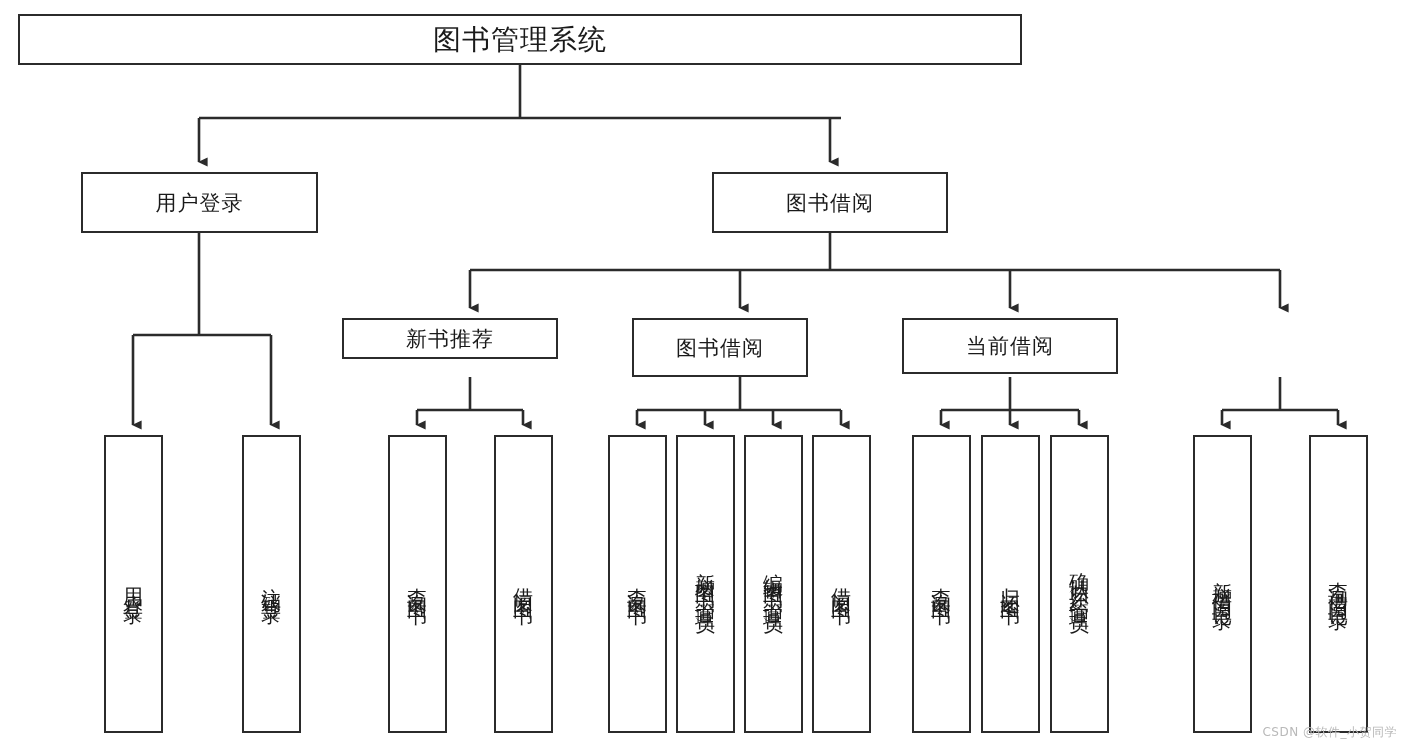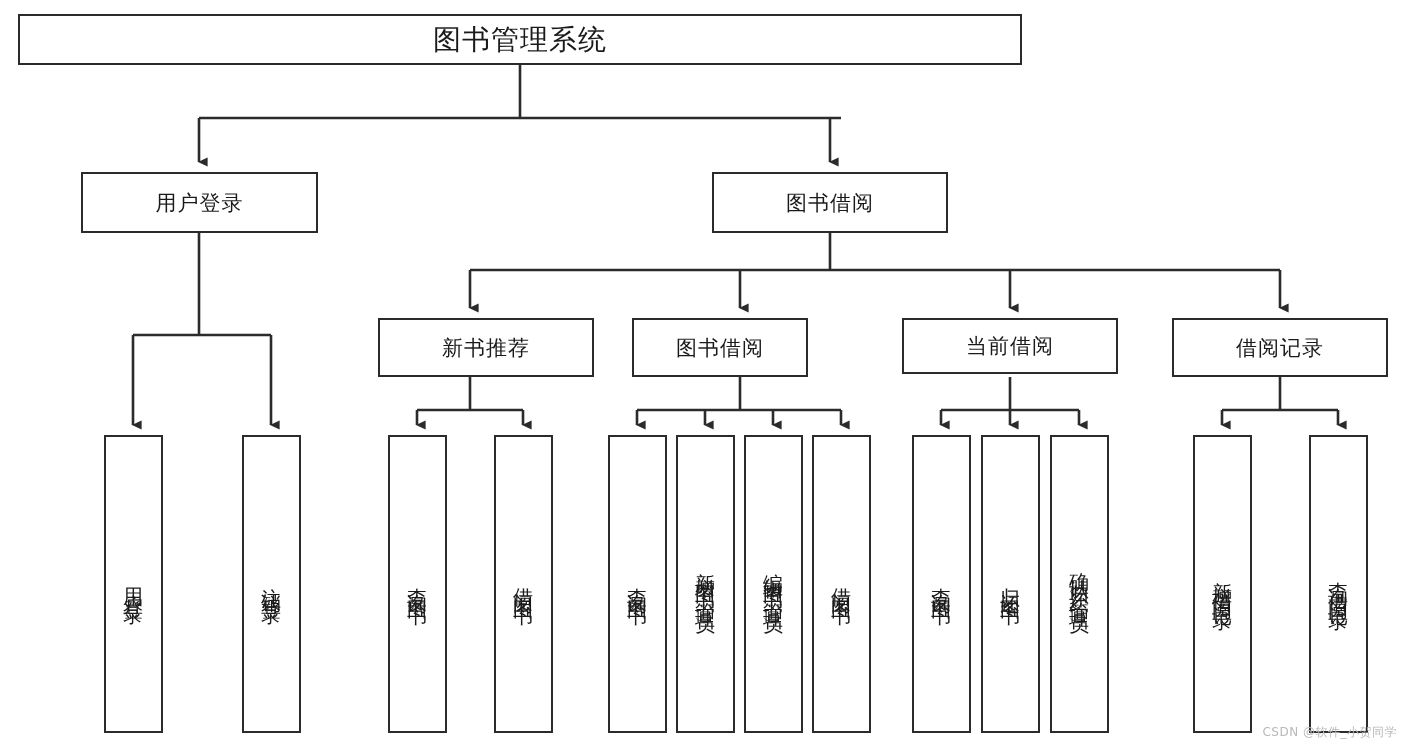--- a/index.html
+++ b/index.html
@@ -137,32 +137,29 @@
     <span>图书管理系统</span>
   </div>
 
   <div class="node level1" style="left:81px; top:172px; width:237px; height:61px;">
     <span>用户登录</span>
   </div>
   <div class="node level1" style="left:712px; top:172px; width:236px; height:61px;">
     <span>图书借阅</span>
   </div>
 
-  <div class="node level2" style="left:378px; top:318px; width:216px; height:59px;">
+  <div class="node level2" style="left:342px; top:318px; width:216px; height:41px;">
     <span>新书推荐</span>
   </div>
   <div class="node level2" style="left:632px; top:318px; width:176px; height:59px;">
     <span>图书借阅</span>
   </div>
   <div class="node level2" style="left:902px; top:318px; width:216px; height:56px;">
     <span>当前借阅</span>
   </div>
-  <div class="node level2" style="left:1172px; top:318px; width:216px; height:59px;">
-    <span>借阅记录</span>
-  </div>
 
   <div class="node leaf" style="left:104px; top:435px; width:59px; height:298px;">
     <div class="leaf-inner">
       <span class="vtext">用户登录</span>
     </div>
   </div>
   <div class="node leaf" style="left:242px; top:435px; width:59px; height:298px;">
     <div class="leaf-inner">
       <span class="vtext">注销登录</span>
     </div>

